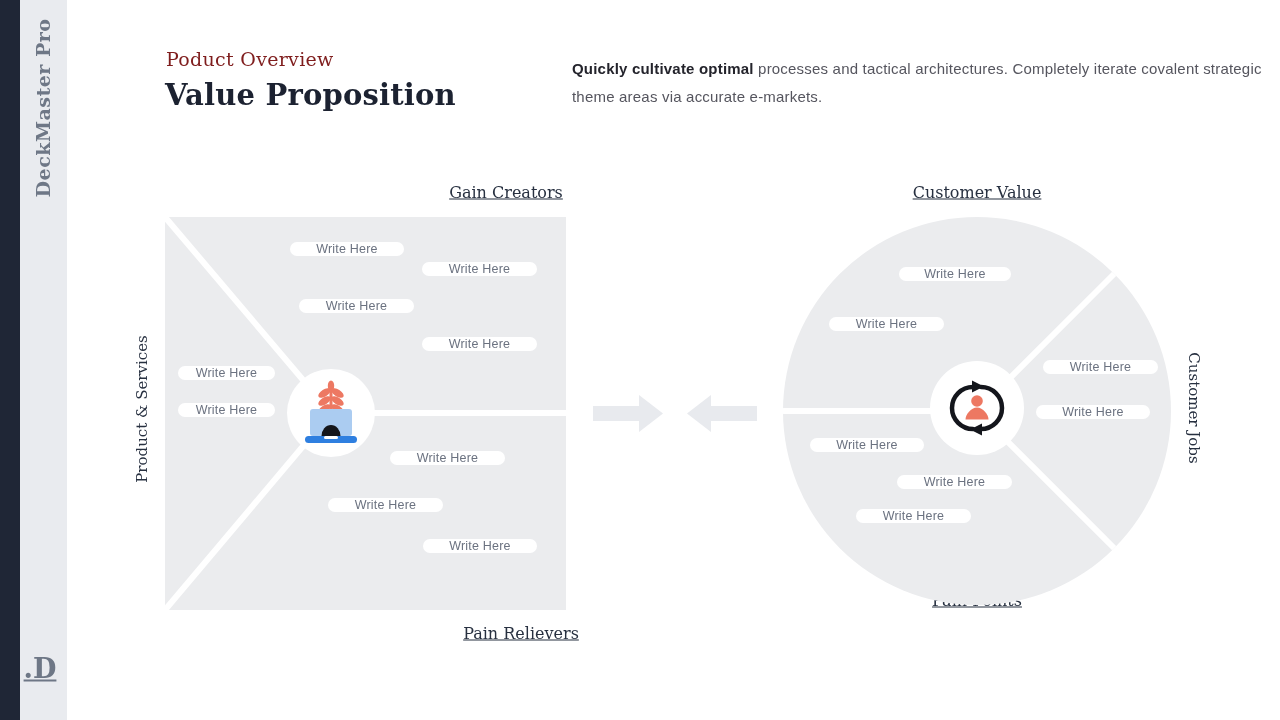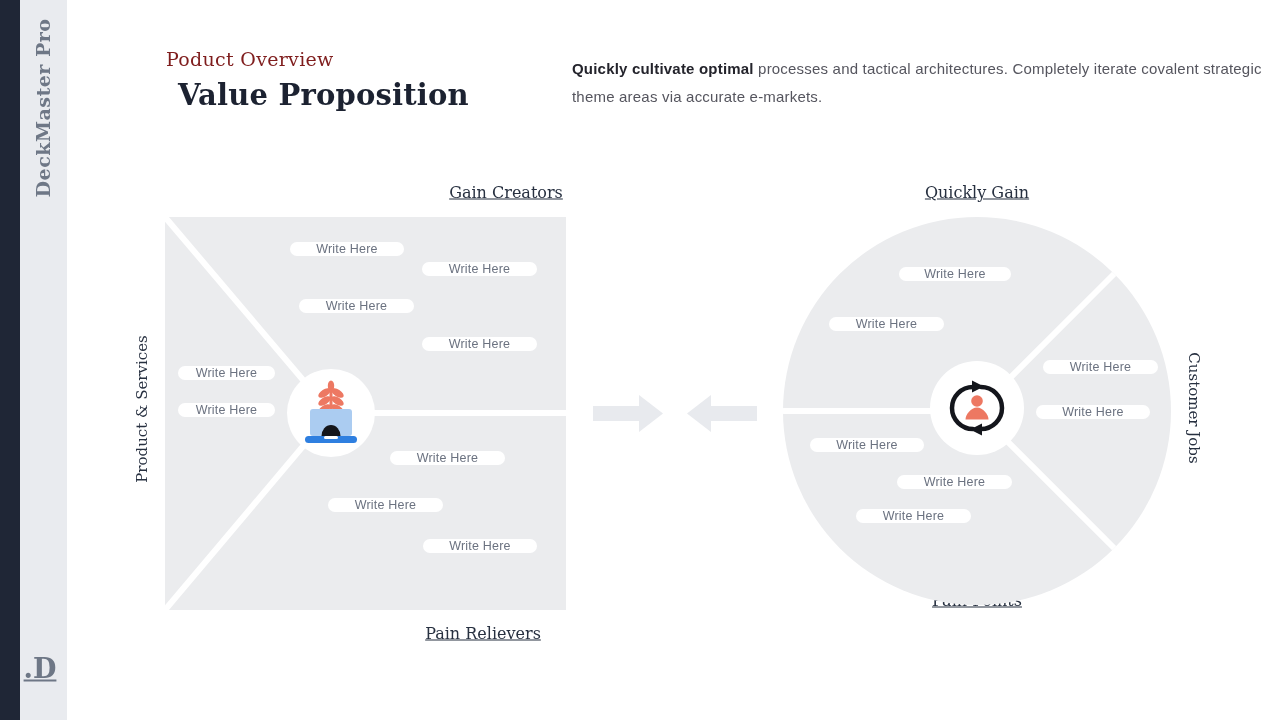--- a/index.html
+++ b/index.html
@@ -31,21 +31,21 @@
 
   
   .eyebrow {
     left:166px; top:48px;
     font-family:"DejaVu Serif","Liberation Serif",serif;
     font-size:19px; font-weight:400; color:#7f1d1d; letter-spacing:0.3px;
   }
   .page-title {
     left:165px; top:78px;
     font-family:"DejaVu Serif","Liberation Serif",serif;
-    font-size:29px; font-weight:700; color:#1c2231; letter-spacing:0.2px;margin-left:13px;
+    font-size:29px; font-weight:700; color:#1c2231; letter-spacing:0.2px;
   }
   .description {
     left:552px; top:55px; width:690px;
     font-size:15px; line-height:28px; color:#55555e; letter-spacing:0.2px;margin-left:20px;
   }
   .description b { color:#24242c; font-weight:700; }
 
   
   .panel-label {
     font-family:"DejaVu Serif","Liberation Serif",serif;
@@ -72,21 +72,21 @@
 <div class="abs sidebar-dark"></div>
 <div class="abs sidebar-light"></div>
 <div class="rot-ccw brand-vertical">DeckMaster Pro</div>
 <div class="center-anchor brand-logo">.D</div>
 
 <div class="abs eyebrow">Poduct Overview</div>
 <div class="abs page-title">Value Proposition</div>
 <div class="abs description"><b>Quickly cultivate optimal</b><span> processes and tactical  architectures.  Completely iterate covalent strategic theme areas via accurate  e-markets.</span></div>
 
 <div class="center-anchor panel-label" style="left:506px; top:192px;">Gain Creators</div>
-<div class="center-anchor panel-label" style="left:483px; top:633px;">Pain Relievers</div>
+<div class="center-anchor panel-label" style="left:521px; top:633px;">Pain Relievers</div>
 <div class="rot-ccw panel-label" style="left:142px; top:409px; font-size:15px;">Product &amp; Services</div>
 
 <div class="abs value-map-square">
   <svg width="401" height="393" viewBox="0 0 401 393">
     <line x1="0" y1="0" x2="166" y2="196" stroke="#ffffff" stroke-width="6"></line>
     <line x1="0" y1="393" x2="166" y2="196" stroke="#ffffff" stroke-width="6"></line>
     <line x1="166" y1="196" x2="401" y2="196" stroke="#ffffff" stroke-width="6"></line>
     <circle cx="166" cy="196" r="44" fill="#ffffff"></circle>
     <g transform="translate(166,199)">
 
@@ -119,21 +119,21 @@
 <div class="pill" style="left:178px; top:403px; width:97px;">Write Here</div>
 <div class="pill" style="left:390px; top:451px; width:115px;">Write Here</div>
 <div class="pill" style="left:328px; top:498px; width:115px;">Write Here</div>
 <div class="pill" style="left:423px; top:539px; width:114px;">Write Here</div>
 
 <svg class="abs converge-arrows" width="164" height="37" viewBox="0 0 164 37">
   <polygon points="0,11 46,11 46,0 70,18.5 46,37 46,26 0,26" fill="#e8eaee"></polygon>
   <polygon points="164,11 118,11 118,0 94,18.5 118,37 118,26 164,26" fill="#e8eaee"></polygon>
 </svg>
 
-<div class="center-anchor panel-label" style="left:977px; top:192px;">Quickly Gain</div>
+<div class="center-anchor panel-label" style="left:977px; top:192px;">Customer Value</div>
 <div class="center-anchor panel-label" style="left:977px; top:600px;">Pain Points</div>
 <div class="rot-cw panel-label" style="left:1194px; top:408px; font-size:15px;">Customer Jobs</div>
 
 <div class="abs customer-circle">
   <svg width="388" height="388" viewBox="0 0 388 388">
     <defs>
       <clipPath id="circleClip">
           <circle cx="194" cy="194" r="194"></circle>
         </clipPath>
     </defs>

